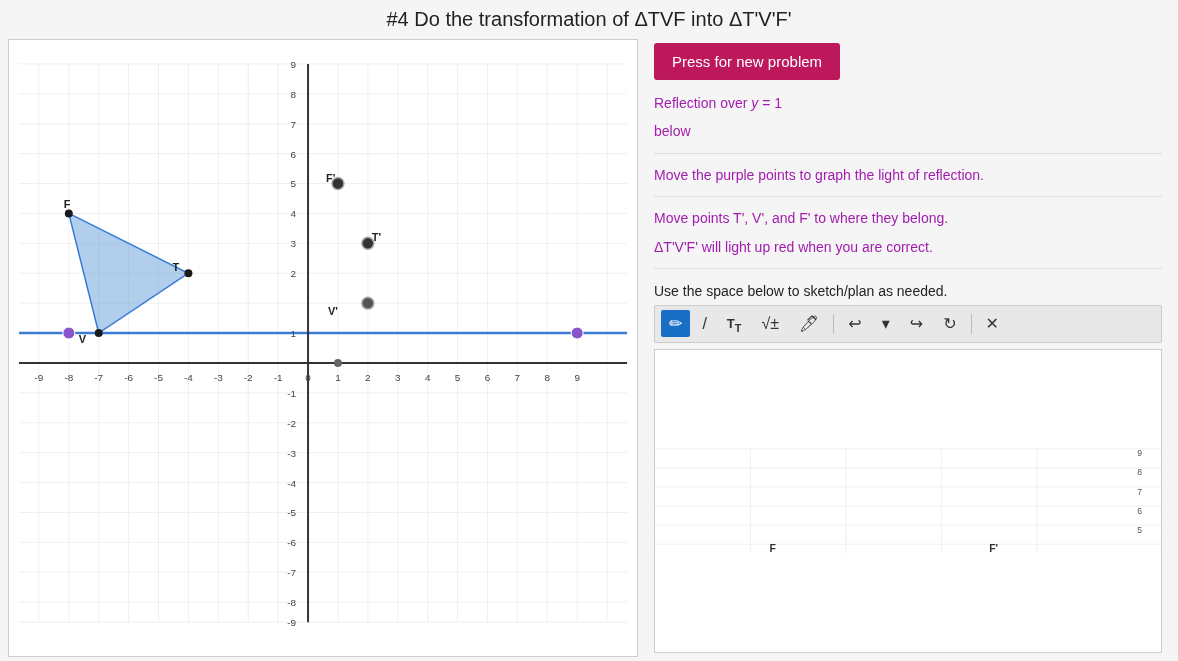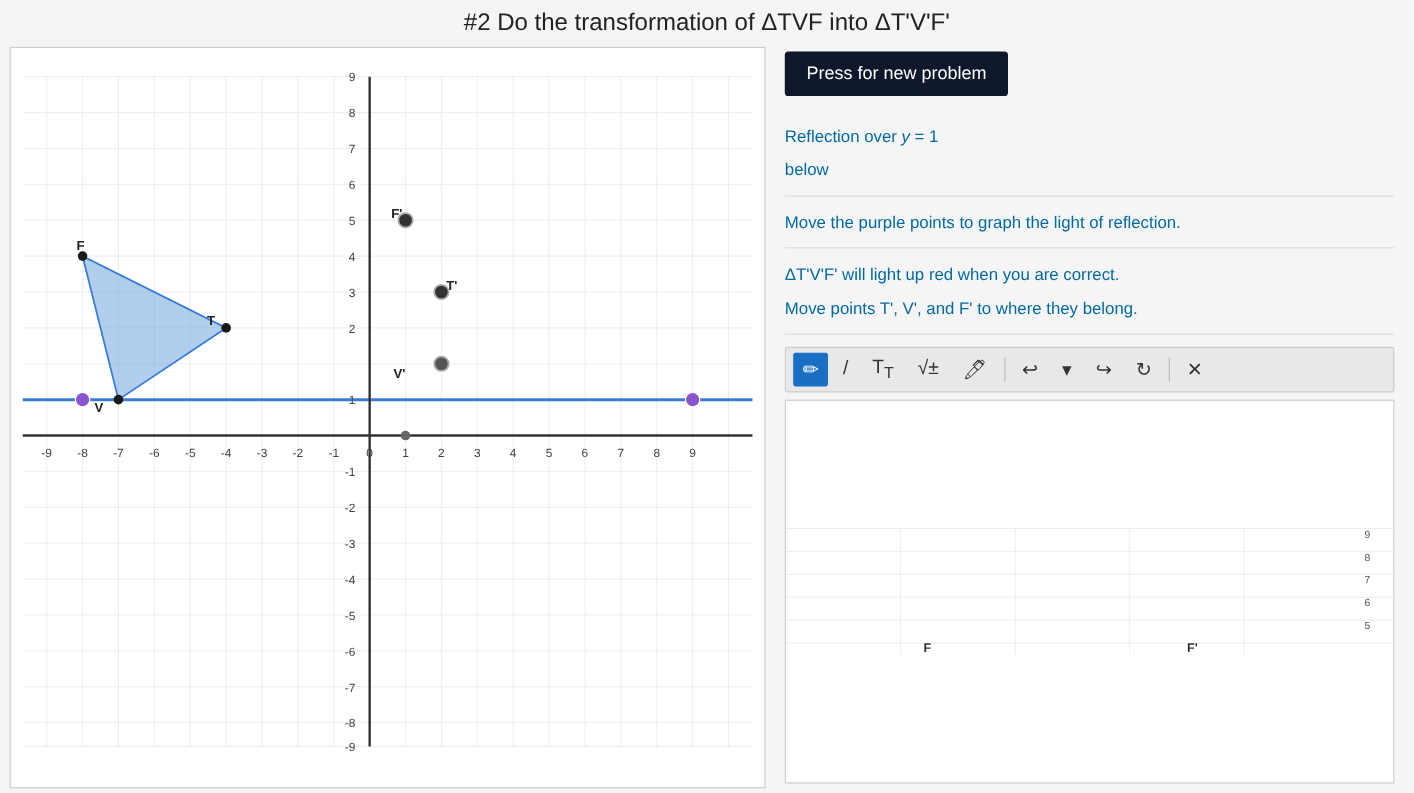--- a/index.html
+++ b/index.html
@@ -45,34 +45,34 @@
     
     .right-panel {
       flex: 1;
       padding: 8px 16px;
       display: flex;
       flex-direction: column;
       gap: 6px;
     }
 
     .new-problem-btn {
-      background: #0f172a;
+      background: #be185d;
       color: white;
       border: none;
       padding: 10px 18px;
       font-size: 15px;
       cursor: pointer;
       border-radius: 3px;
       align-self: flex-start;
-      margin-bottom: 16px;
+      margin-bottom: 6px;
     }
 
     .instruction-text {
       font-size: 14px;
-      color: #0369a1;
+      color: #a21caf;
       line-height: 1.6;
     }
 
     .instruction-text .math {
       font-style: italic;
     }
 
     .divider {
       border: none;
       border-top: 1px solid #ddd;
@@ -105,22 +105,22 @@
       border-radius: 2px;
       color: #333;
     }
 
     .toolbar-btn.active {
       background: #1a6fc4;
       color: white;
     }
 
     .toolbar-btn-text {
-      font-size: 16px;
-      font-weight: normal;
+      font-size: 13px;
+      font-weight: bold;
     }
 
     .toolbar-sep {
       width: 1px;
       height: 20px;
       background: #bbb;
       margin: 0 2px;
     }
 
     
@@ -157,21 +157,21 @@
 
     .point-label {
       font-size: 11px;
       font-weight: bold;
       fill: #222;
     }
   </style>
 </head>
 <body>
 
-<div class="title-bar">#2 Do the transformation of ΔTVF into ΔT'V'F'</div>
+<div class="title-bar">#4 Do the transformation of ΔTVF into ΔT'V'F'</div>
 
 <div class="main-content">
 
   <div class="graph-panel">
     <svg class="graph-canvas" viewBox="0 0 630 590" xmlns="http://www.w3.org/2000/svg">
 
       <line x1="30" y1="10" x2="30" y2="570" class="grid-line"></line>
       <line x1="60" y1="10" x2="60" y2="570" class="grid-line"></line>
       <line x1="90" y1="10" x2="90" y2="570" class="grid-line"></line>
       <line x1="120" y1="10" x2="120" y2="570" class="grid-line"></line>
@@ -292,25 +292,26 @@
       Reflection over <span class="math">y</span> = 1
     </div>
     <div class="instruction-text">below</div>
 
     <hr class="divider">
 
     <div class="instruction-text">Move the purple points to graph the light of reflection.</div>
 
     <hr class="divider">
 
+    <div class="instruction-text">Move points T', V', and F' to where they belong.</div>
     <div class="instruction-text">ΔT'V'F' will light up red when you are correct.</div>
-    <div class="instruction-text">Move points T', V', and F' to where they belong.</div>
 
     <hr class="divider">
 
+    <div class="sketch-label">Use the space below to sketch/plan as needed.</div>
 
     <div class="sketch-toolbar">
       <button class="toolbar-btn active">
         <span>✏</span>
       </button>
       <button class="toolbar-btn">
         <span>/</span>
       </button>
       <button class="toolbar-btn">
         <span class="toolbar-btn-text">T<sub>T</sub></span>

